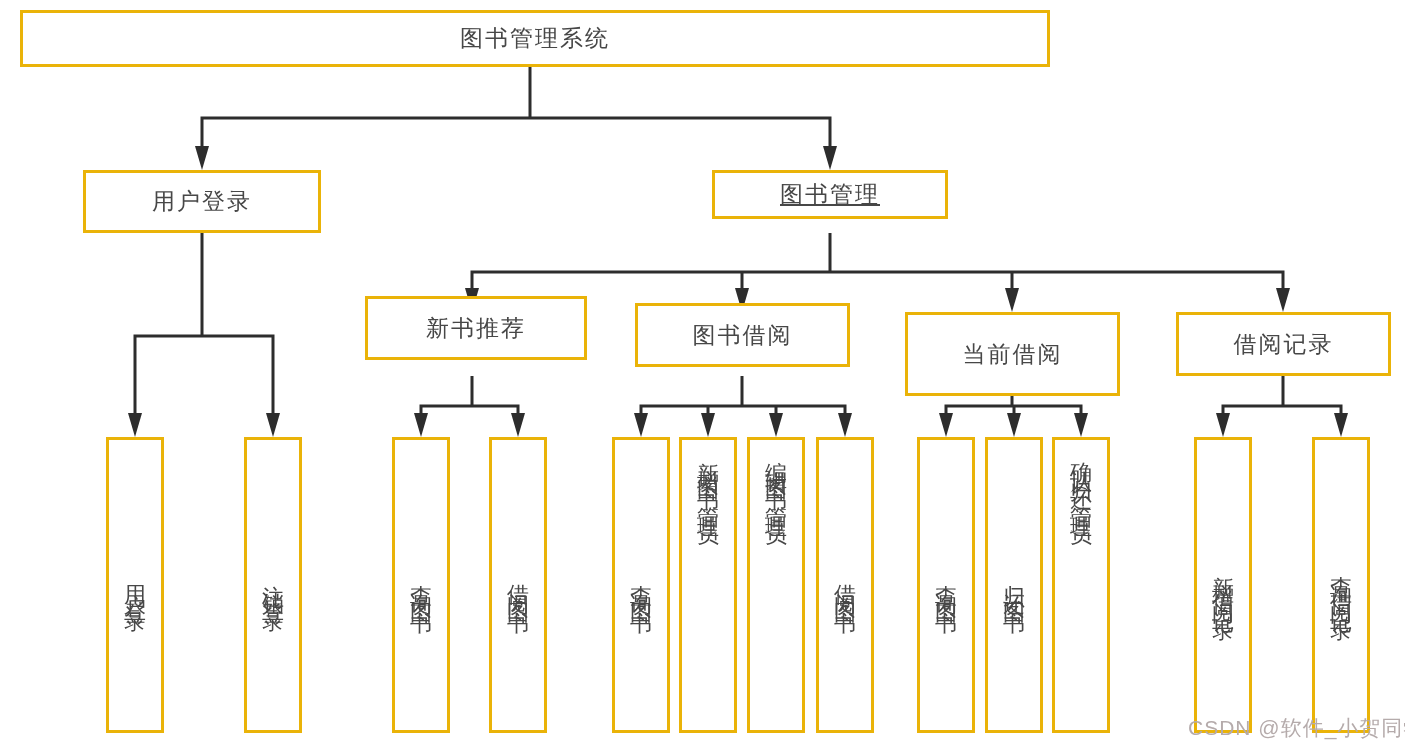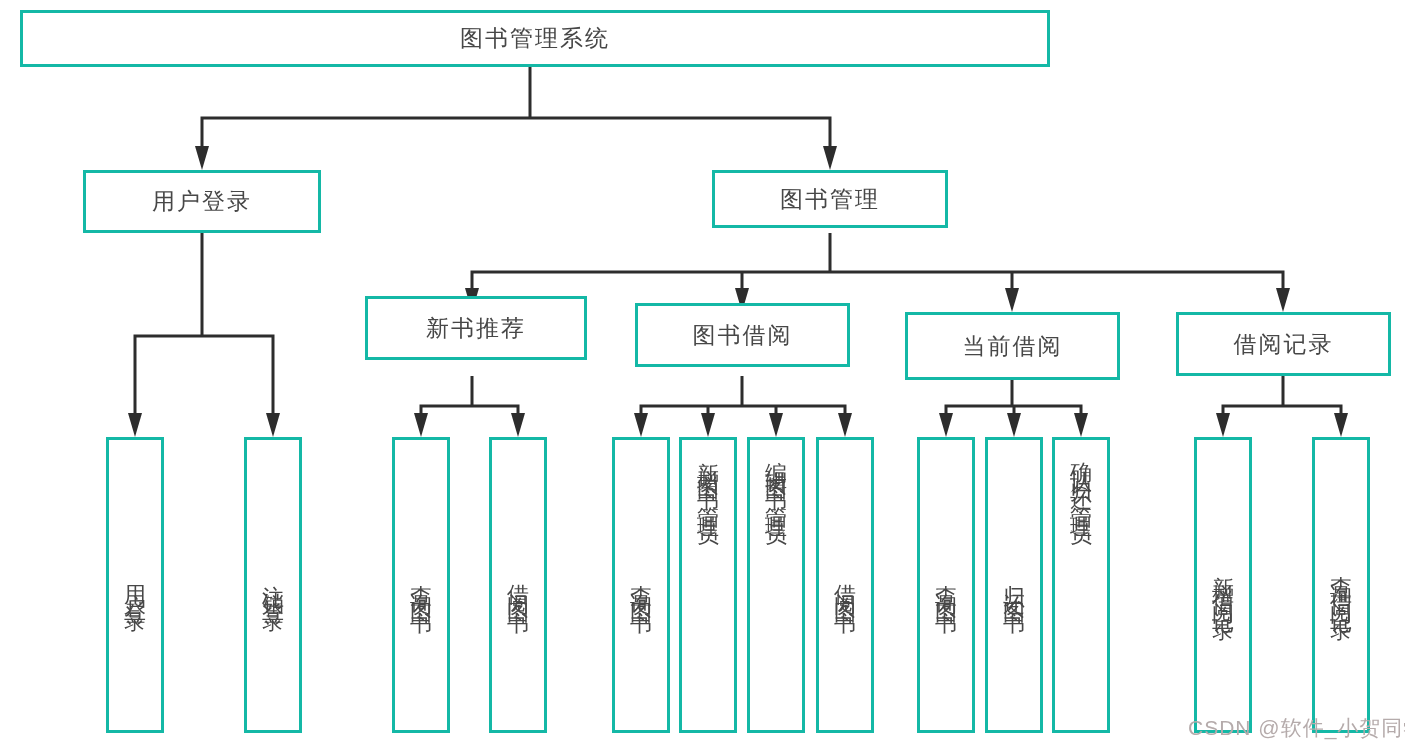--- a/index.html
+++ b/index.html
@@ -8,21 +8,21 @@
     width:1405px;height:747px;
     background:#ffffff;
     overflow:hidden;
     font-family:"Liberation Sans","DejaVu Sans",sans-serif;
   }
   .wires{position:absolute;left:0;top:0;z-index:1;pointer-events:none;}
   .node{
     position:absolute;
     box-sizing:border-box;
     background:#ffffff;
-    border:3px solid #14b8a6;
+    border:3px solid #eab308;
     color:#474747;
     display:flex;align-items:center;justify-content:center;
     z-index:2;
     font-size:23px;
     letter-spacing:2px;
     white-space:nowrap;
   }
   .v{
     writing-mode:vertical-rl;
     text-orientation:mixed;
@@ -83,25 +83,25 @@
       <polygon points="1007,413 1021,413 1014,437"></polygon>
       <polygon points="1074,413 1088,413 1081,437"></polygon>
       <polygon points="1216,413 1230,413 1223,437"></polygon>
       <polygon points="1334,413 1348,413 1341,437"></polygon>
     </g>
   </svg>
 
   <div class="node" style="left:20px;top:10px;width:1030px;height:57px;">图书管理系统</div>
 
   <div class="node" style="left:83px;top:170px;width:238px;height:63px;">用户登录</div>
-  <div class="node" style="left:712px;top:170px;width:236px;height:58px;">图书管理</div>
+  <div class="node" style="left:712px;top:170px;width:236px;height:49px;text-decoration:underline;">图书管理</div>
 
   <div class="node" style="left:365px;top:296px;width:222px;height:64px;">新书推荐</div>
   <div class="node" style="left:635px;top:303px;width:215px;height:64px;">图书借阅</div>
-  <div class="node" style="left:905px;top:312px;width:215px;height:68px;">当前借阅</div>
+  <div class="node" style="left:905px;top:312px;width:215px;height:84px;">当前借阅</div>
   <div class="node" style="left:1176px;top:312px;width:215px;height:64px;">借阅记录</div>
 
   <div class="node v" style="left:106px;top:437px;width:58px;height:296px;">用户登录</div>
   <div class="node v" style="left:244px;top:437px;width:58px;height:296px;">注销登录</div>
 
   <div class="node v" style="left:392px;top:437px;width:58px;height:296px;">查询图书</div>
   <div class="node v" style="left:489px;top:437px;width:58px;height:296px;">借阅图书</div>
 
   <div class="node v" style="left:612px;top:437px;width:58px;height:296px;">查询图书</div>
   <div class="node v vt" style="left:679px;top:437px;width:58px;height:296px;">新增图书（管理员）</div>

